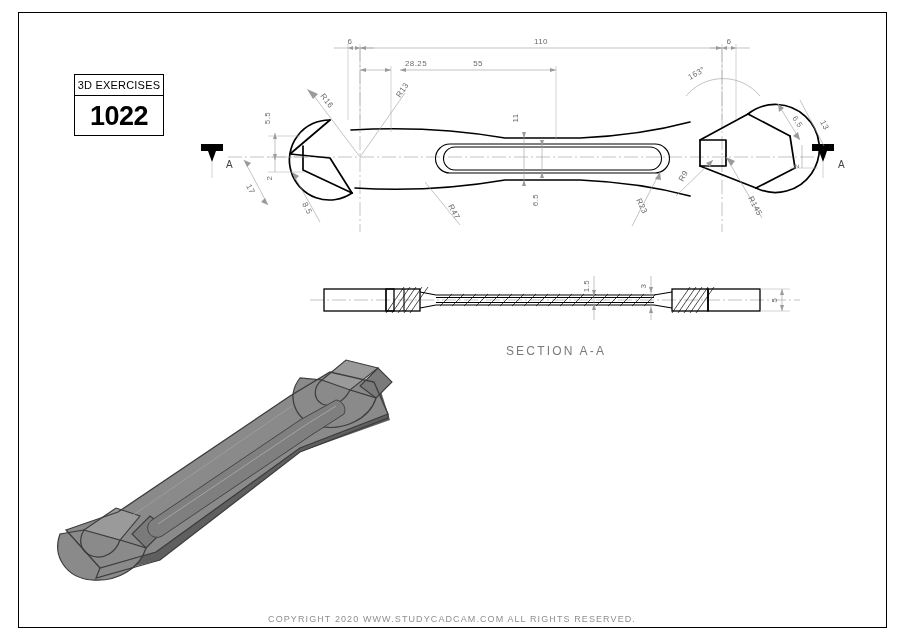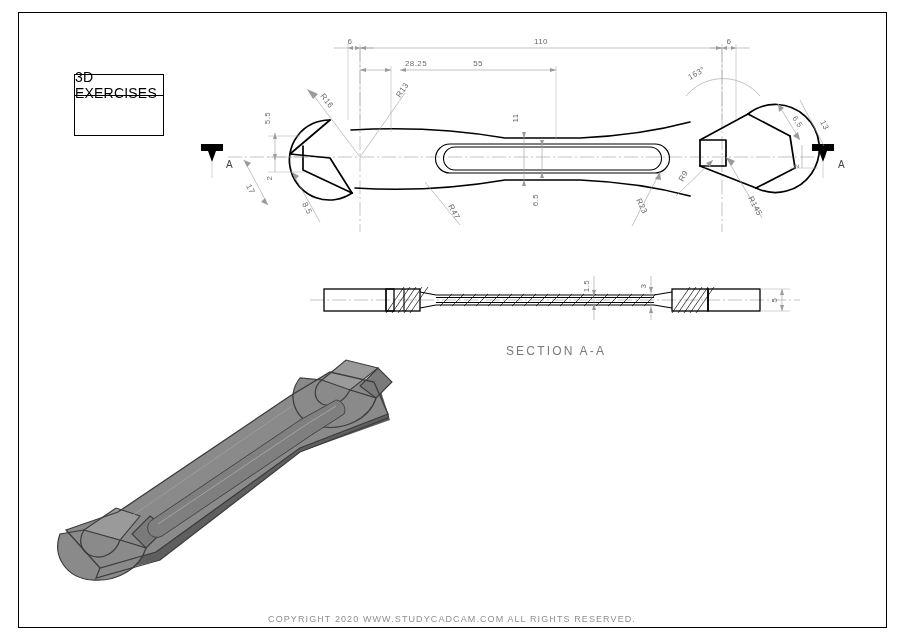--- a/index.html
+++ b/index.html
@@ -1,21 +1,21 @@
 <!DOCTYPE html>
 <html><head>
 <meta charset="utf-8">
 <style>
   html,body{margin:0;padding:0;background:#ffffff;}
   body{width:905px;height:640px;font-family:"Liberation Sans",sans-serif;overflow:hidden;}
   #sheet{position:relative;width:905px;height:640px;background:#fff;}
   #border{position:absolute;left:18px;top:12px;width:869px;height:616px;border:1.6px solid #000;box-sizing:border-box;}
   #titleblock{position:absolute;left:74px;top:74px;width:90px;height:62px;border:1.4px solid #000;box-sizing:border-box;background:#fff;}
   #tb-top{height:20px;border-bottom:1.2px solid #000;display:flex;align-items:center;justify-content:center;
-          font-size:14px;letter-spacing:.2px;color:#000;}
+          font-size:11px;letter-spacing:.2px;color:#000;}
   #tb-num{height:40px;display:flex;align-items:center;justify-content:center;font-size:27px;font-weight:bold;color:#000;letter-spacing:-.5px;}
   svg{position:absolute;left:0;top:0;}
   .dimtxt{font-family:"Liberation Sans",sans-serif;font-size:8px;fill:#6b6b6b;letter-spacing:.4px;}
   .seclbl{font-family:"Liberation Sans",sans-serif;font-size:12px;fill:#7a7a7a;letter-spacing:2.2px;}
   .alabel{font-family:"Liberation Sans",sans-serif;font-size:10px;fill:#444;}
   .copy{font-family:"Liberation Sans",sans-serif;font-size:9px;fill:#8f8f8f;letter-spacing:1.1px;}
   .obj{fill:none;stroke:#000;stroke-width:1.7;stroke-linejoin:round;stroke-linecap:round;}
   .objthin{fill:none;stroke:#000;stroke-width:1.1;}
   .dimline{stroke:#9a9a9a;stroke-width:.6;fill:none;}
   .extline{stroke:#b0b0b0;stroke-width:.55;fill:none;}
@@ -25,20 +25,21 @@
 </style>
 </head>
 <body>
 
 <div id="sheet">
 
   <div id="border"></div>
 
   <div id="titleblock">
     <div id="tb-top">3D EXERCISES</div>
+    <div id="tb-num">1022</div>
   </div>
 
   <svg width="905" height="640">
 
     <g>
       <line class="center" x1="228" y1="157" x2="826" y2="157"></line>
       <line class="center" x1="360" y1="48" x2="360" y2="232"></line>
       <line class="center" x1="722" y1="48" x2="722" y2="232"></line>
     </g>
 

